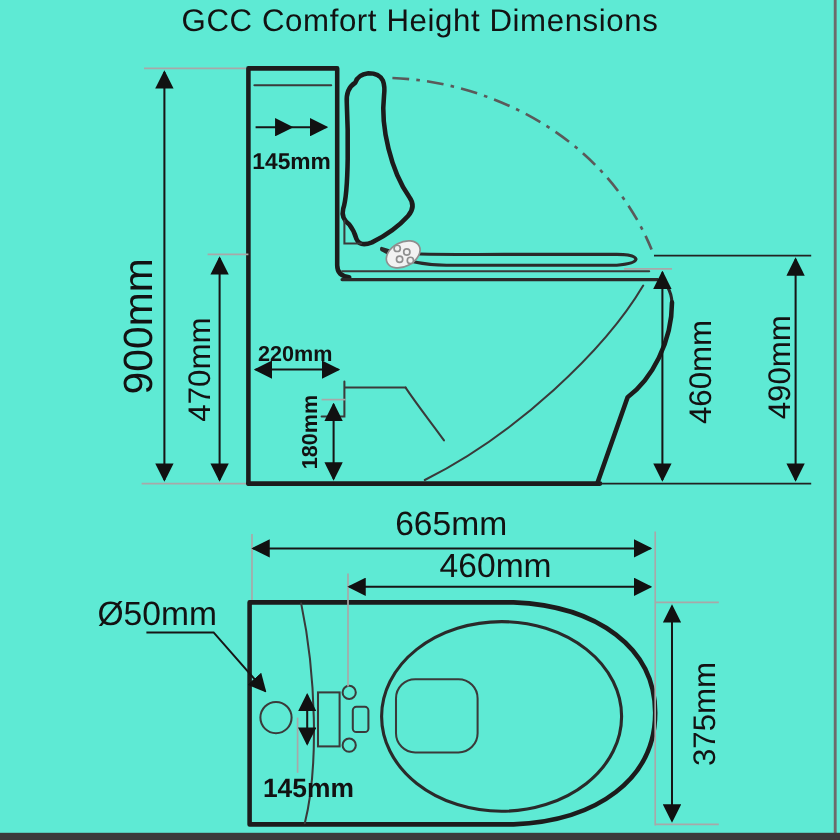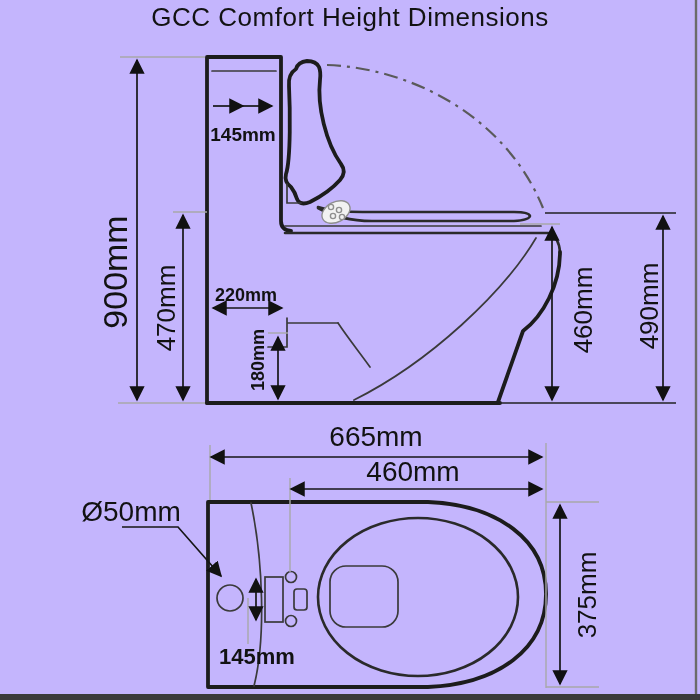--- a/index.html
+++ b/index.html
@@ -1,16 +1,16 @@
 <!DOCTYPE html>
 <html><head>
 <meta charset="utf-8">
 <style>
   html,body{margin:0;padding:0;background:#ffffff;}
-  .page{width:700px;height:700px;position:relative;background:#c4b5fd;overflow:hidden;
+  .page{width:700px;height:700px;position:relative;background:#5eead4;overflow:hidden;
         font-family:"Liberation Sans", sans-serif;}
   svg{display:block;}
   text{fill:#121212;font-family:"Liberation Sans","DejaVu Sans",sans-serif;}
   .title-txt{font-size:26px;letter-spacing:0.5px;}
   .dim-xl{font-size:34px;}
   .dim-lg{font-size:26px;}
   .dim-md{font-size:28px;}
   .dim-sm{font-size:18px;font-weight:bold;}
   .dim-145t{font-size:19px;font-weight:bold;}
   .dim-145p{font-size:22px;font-weight:bold;}

